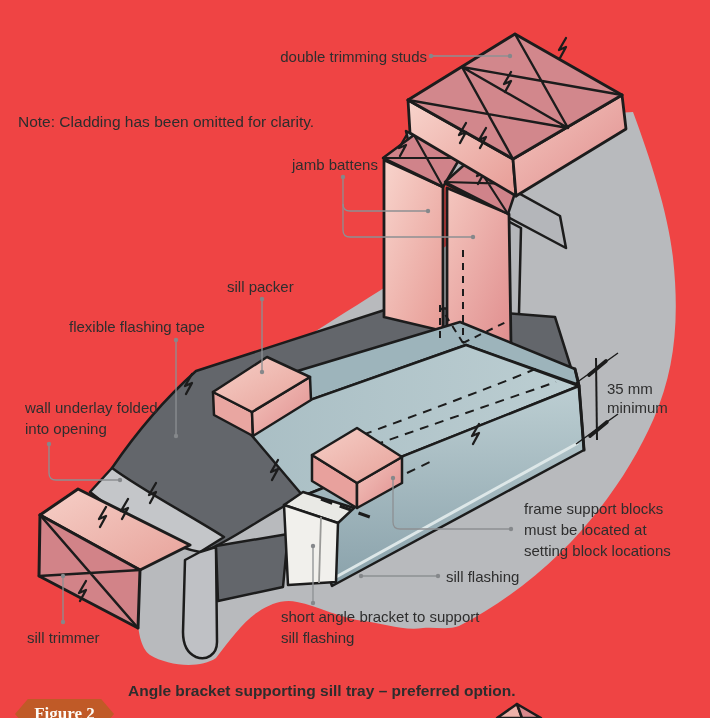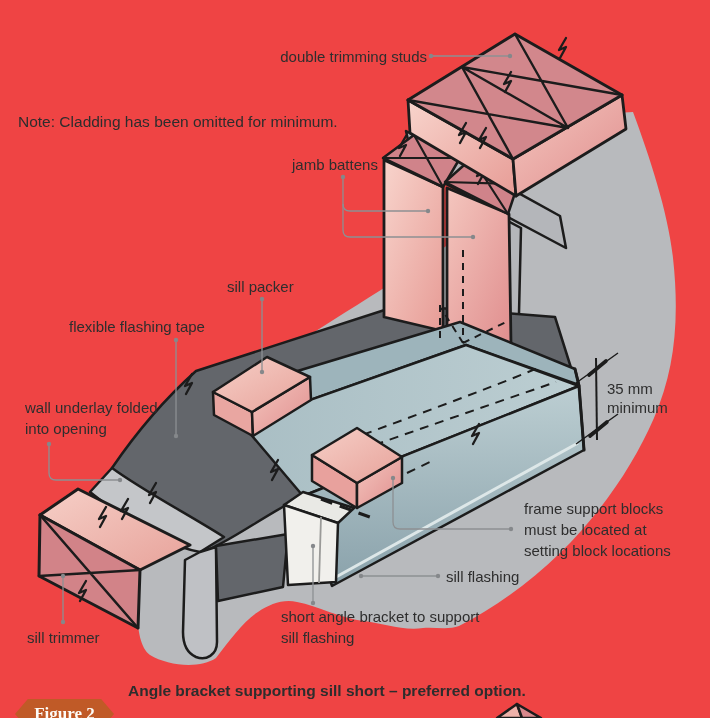--- a/index.html
+++ b/index.html
@@ -192,22 +192,22 @@
     <text x="607" y="413">minimum</text>
     <text x="524" y="514">frame support blocks</text>
     <text x="524" y="535">must be located at</text>
     <text x="524" y="556">setting block locations</text>
     <text x="446" y="582">sill flashing</text>
     <text x="281" y="622">short angle bracket to support</text>
     <text x="281" y="643">sill flashing</text>
   </g>
 </svg>
 
-<div class="note"><b>Note:</b><span> Cladding has been omitted for minimum.</span></div>
+<div class="note"><b>Note:</b><span> Cladding has been omitted for clarity.</span></div>
 
 <div class="figrow">
   <div class="badge">
     <span>Figure 2</span>
   </div>
-  <div class="caption">Angle bracket supporting sill short – preferred option.</div>
+  <div class="caption">Angle bracket supporting sill tray – preferred option.</div>
 </div>
 
 </div>
 
 </body></html>

